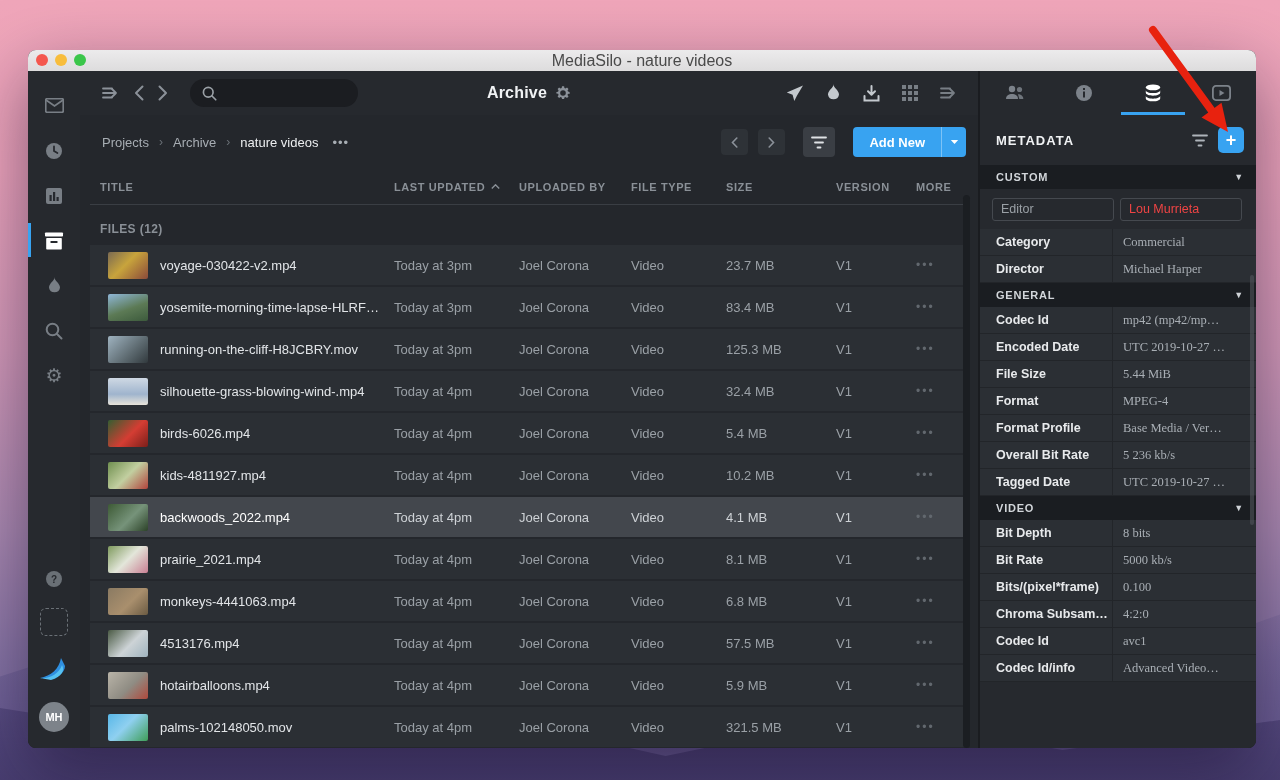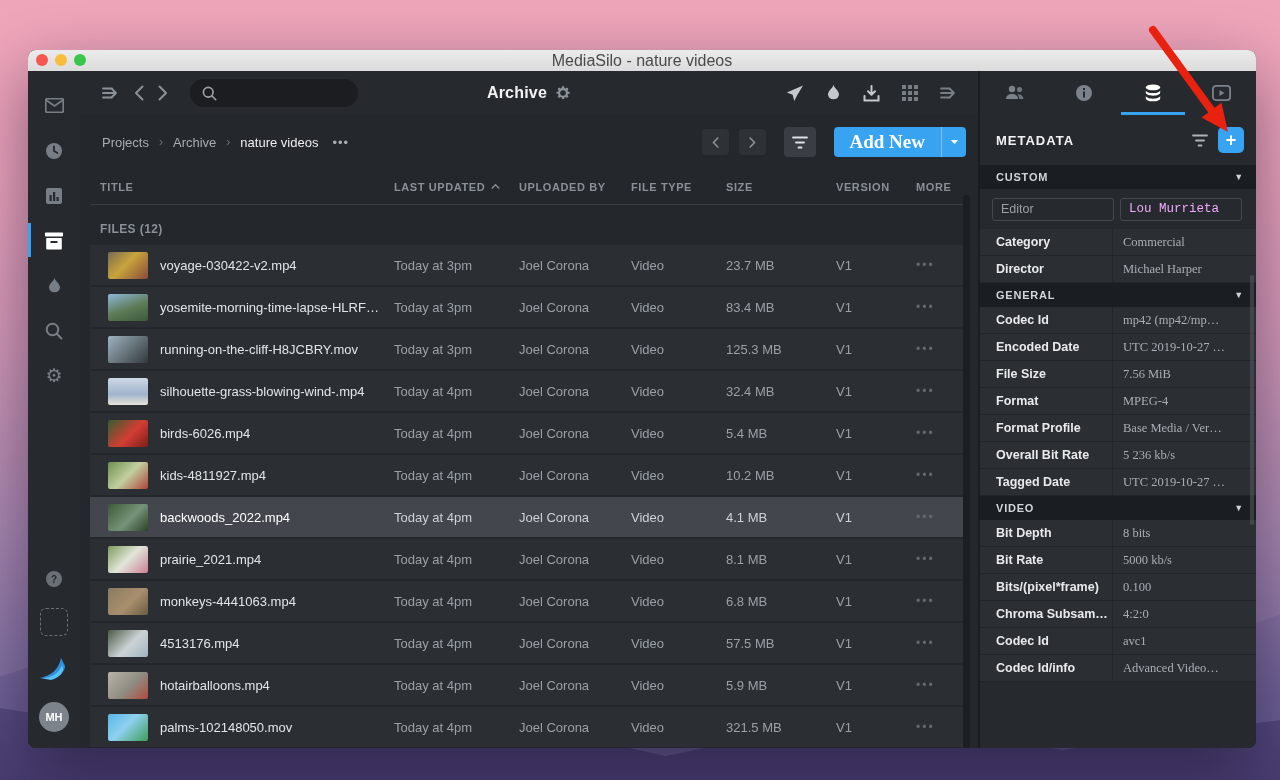--- a/index.html
+++ b/index.html
@@ -62,21 +62,21 @@
   .crumbs { display:flex; align-items:center; gap:10px; font-size:13px; color:#a7adb3; }
   .crumbs .sep { color:#6a7076; font-size:12px; }
   .crumbs .current { color:#eceef0; }
   .crumb-more { color:#a7adb3; letter-spacing:1px; margin-left:4px; cursor:pointer; }
   .crumb-actions { margin-left:auto; display:flex; align-items:center; gap:10px; }
   .pagerbtn { width:27px; height:26px; background:#2e3237; border-radius:4px; color:#8b9199;
     display:flex; align-items:center; justify-content:center; cursor:pointer; }
   .filterbtn { width:32px; height:30px; background:#3a3e44; border-radius:4px; color:#dfe2e5;
     display:flex; align-items:center; justify-content:center; margin-left:8px; cursor:pointer; }
   .addnew { display:flex; height:30px; margin-left:8px; border-radius:4px; overflow:hidden; cursor:pointer; }
-  .addnew .lbl { background:#38a3f1; color:#fff; font-size:19px; font-weight:bold; display:flex; align-items:center; padding:0 16px;font-family:Liberation Serif, serif; }
+  .addnew .lbl { background:#38a3f1; color:#fff; font-size:13px; font-weight:bold; display:flex; align-items:center; padding:0 16px; }
   .addnew .caret { background:#38a3f1; border-left:1px solid rgba(255,255,255,.35); width:25px; display:flex; align-items:center; justify-content:center; color:#fff; font-size:9px; }
 
   
   .table { margin-left:10px; width:876px; }
   .tgrid { display:grid; grid-template-columns:70px 1fr 125px 112px 95px 110px 80px 50px; align-items:center; }
   .thead { height:36px; border-bottom:1px solid #3a3e44; font-size:11px; font-weight:bold; letter-spacing:.6px; color:#8a9097; }
   .thead .c1 { grid-column:1 / 3; padding-left:10px; display:flex; gap:6px; align-items:center;}
   .thead > div { cursor:pointer; }
   .sorted { display:flex; align-items:center; gap:6px; }
   .groupline { margin:17px 0 9px 10px; font-size:12px; font-weight:bold; color:#8a9097; letter-spacing:.4px; }
@@ -109,21 +109,21 @@
   .funnel { color:#aeb4ba; cursor:pointer; display:flex; }
   .plusbtn { width:26px; height:26px; border-radius:5px; background:#38a3f1; color:#fff; font-size:18px; line-height:1;
     display:flex; align-items:center; justify-content:center; cursor:pointer; font-weight:bold; }
   .sect { height:24px; background:#1a1d21; display:flex; align-items:center; padding:0 12px 0 16px;
     font-size:11px; font-weight:bold; letter-spacing:.8px; color:#d2d6da; cursor:pointer; }
   .sect .chev { margin-left:auto; font-size:9px; color:#cfd3d7; }
   .inputsrow { height:40px; display:flex; align-items:center; gap:6px; padding:0 12px; background:#26292e; }
   .metainput { width:122px; height:23px; background:#26292e; border:1px solid #45494f; border-radius:3px;
     font-size:12.5px; padding:0 8px; outline:none; font-family:"Liberation Sans",sans-serif; }
   .metainput.key { color:#9aa0a6; }
-  .metainput.val { color:#f0abfc;font-family:Liberation Mono, monospace; }
+  .metainput.val { color:#ef4444; }
   .mrow { height:27px; display:grid; grid-template-columns:132px 1fr; align-items:center; background:#2b2f34;
     border-bottom:1px solid #222529; font-size:12.5px; }
   .mrow .ml { padding-left:16px; font-weight:bold; color:#e8eaec; white-space:nowrap; overflow:hidden; text-overflow:ellipsis; }
   .mrow .mv { padding-left:10px; color:#a9afb5; border-left:1px solid #222529; height:100%; display:flex; align-items:center;
     white-space:nowrap; overflow:hidden;font-family:Liberation Serif, serif; }
   .panel-scrollbar { position:absolute; right:2px; top:160px; width:4px; height:250px; background:#54585e; border-radius:2px; opacity:.55; }
 
   
   svg.ic { display:block; }
   .annotation-arrow { position:absolute; inset:0; pointer-events:none; z-index:50; }
@@ -561,21 +561,21 @@
           <div class="mrow">
               <div class="ml">Codec Id</div>
               <div class="mv">mp42 (mp42/mp…</div>
             </div>
           <div class="mrow">
               <div class="ml">Encoded Date</div>
               <div class="mv">UTC 2019-10-27 …</div>
             </div>
           <div class="mrow">
               <div class="ml">File Size</div>
-              <div class="mv">7.56 MiB</div>
+              <div class="mv">5.44 MiB</div>
             </div>
           <div class="mrow">
               <div class="ml">Format</div>
               <div class="mv">MPEG-4</div>
             </div>
           <div class="mrow">
               <div class="ml">Format Profile</div>
               <div class="mv">Base Media / Ver…</div>
             </div>
           <div class="mrow">

